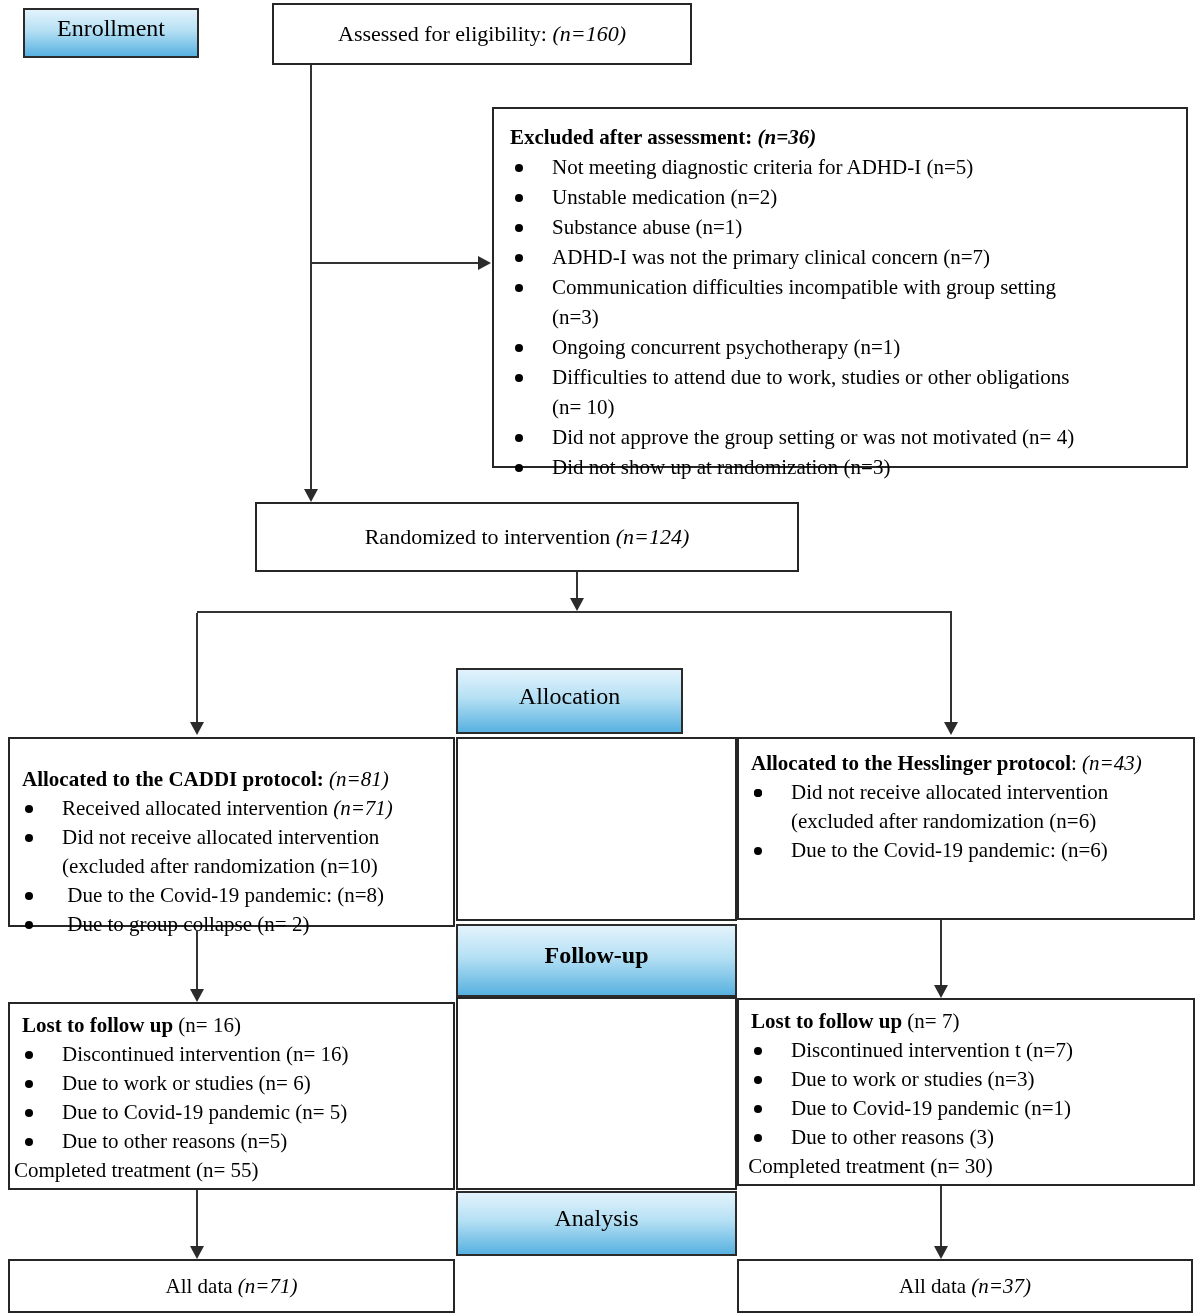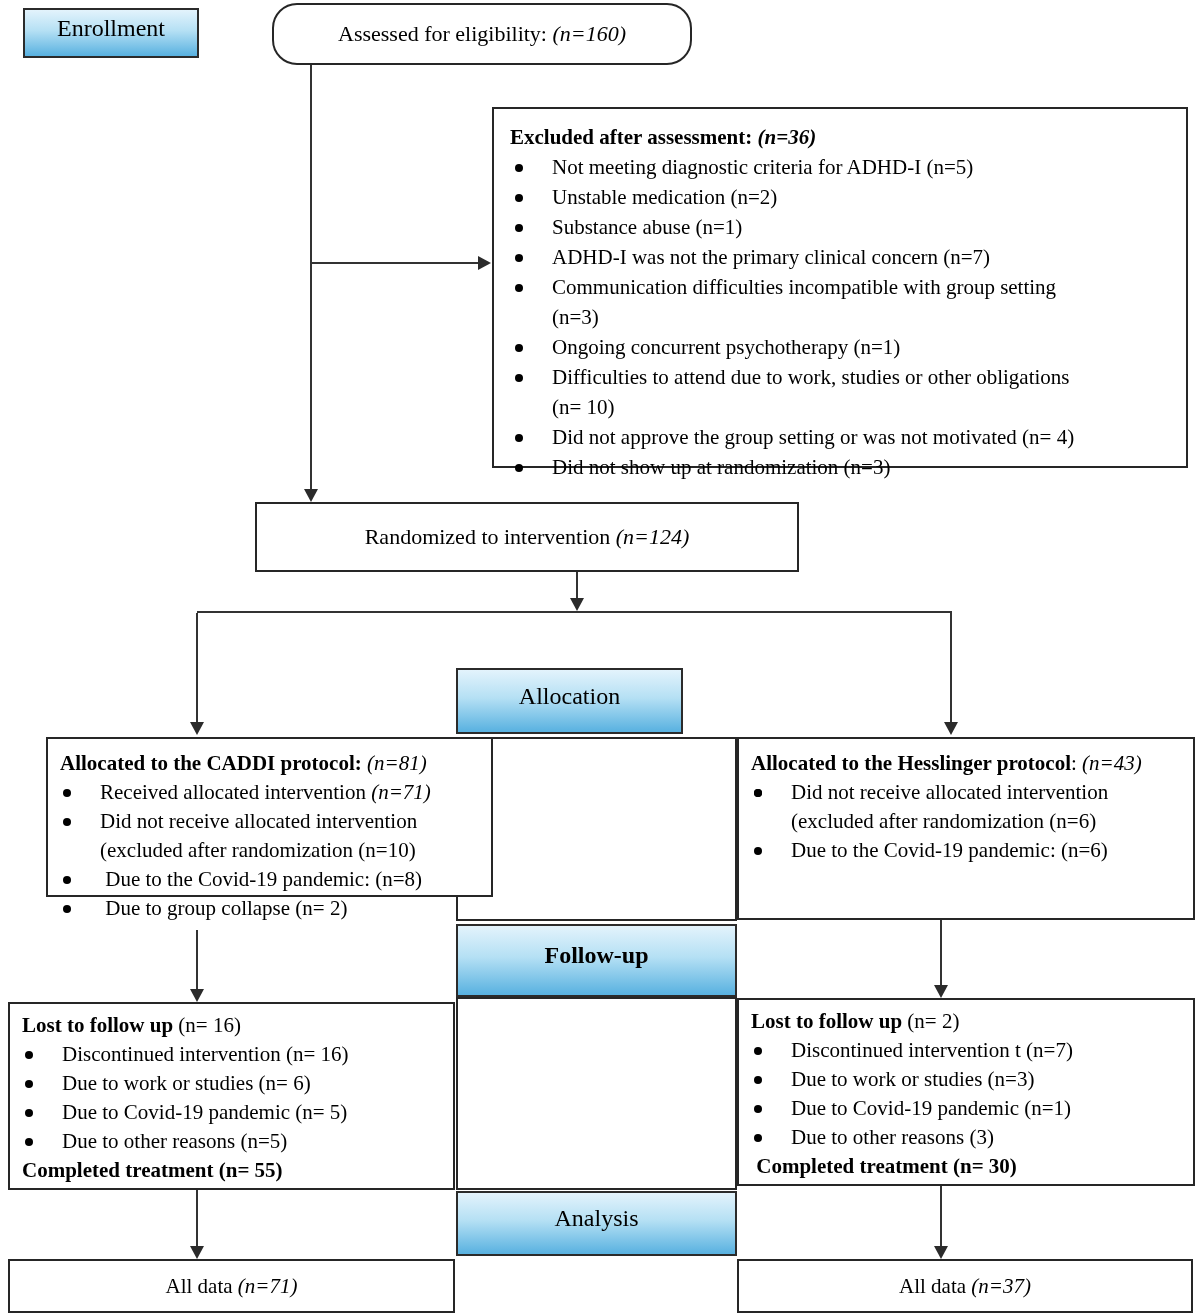--- a/index.html
+++ b/index.html
@@ -18,21 +18,21 @@
   .center-box{display:flex;align-items:center;justify-content:center;font-size:22px;}
   .listbox{font-size:21px;line-height:29px;}
   .listbox .ttl{display:block;padding-left:12px;white-space:nowrap;font-weight:bold;}
   .li{position:relative;padding-left:52px;}
   .li .bt{white-space:pre-line;display:block;}
   .dot{position:absolute;left:15px;top:11px;width:8px;height:8px;border-radius:50%;background:#000;}
   .xl .li{padding-left:58px;}
   .xl .dot{left:21px;top:12px;}
   .xl{line-height:30px;}
   .xl .ttl{padding-left:16px;}
-  .bold-line{font-weight:bold;padding-left:12px;white-space:pre-line;}
+  .bold-line{font-weight:normal;padding-left:4px;white-space:pre-line;}
   .it{font-style:italic;}
   .bit{font-style:italic;font-weight:bold;}
   .vline,.hline{position:absolute;background:#333;}
   .vline{width:2px;}
   .hline{height:2px;}
   .arr-down{position:absolute;width:0;height:0;border-left:7px solid transparent;border-right:7px solid transparent;border-top:13px solid #2b2b2b;}
   .arr-right{position:absolute;width:0;height:0;border-top:7px solid transparent;border-bottom:7px solid transparent;border-left:13px solid #2b2b2b;}
 </style>
 </head>
 <body>
@@ -48,21 +48,21 @@
   <div class="stage" style="left:456px;top:924px;width:281px;height:73px;font-weight:bold;">
     <span>Follow-up</span>
   </div>
   <div class="stage" style="left:456px;top:1191px;width:281px;height:65px;">
     <span>Analysis</span>
   </div>
 
   <div class="box" style="left:456px;top:737px;width:281px;height:184px;"></div>
   <div class="box" style="left:456px;top:997px;width:281px;height:193px;"></div>
 
-  <div class="box center-box" style="left:272px;top:3px;width:420px;height:62px;border-radius:25px;">
+  <div class="box center-box" style="left:272px;top:3px;width:420px;height:62px;">
     <span>
       <span>Assessed for eligibility: </span><span class="it">(n=160)</span>
     </span>
   </div>
 
   <div class="box listbox xl" style="left:492px;top:107px;width:696px;height:361px;padding-top:13px;">
     <span class="ttl">
       <span>Excluded after assessment: </span><span class="bit">(n=36)</span>
     </span>
     <div class="li">
@@ -104,21 +104,21 @@
         <span class="bt">Did not show up at randomization (n=3)</span>
       </div>
   </div>
 
   <div class="box center-box" style="left:255px;top:502px;width:544px;height:70px;">
     <span>
       <span>Randomized to intervention </span><span class="it">(n=124)</span>
     </span>
   </div>
 
-  <div class="box listbox" style="left:8px;top:737px;width:447px;height:160px;padding-top:10px;margin-left:38px;">
+  <div class="box listbox" style="left:8px;top:737px;width:447px;height:190px;padding-top:26px;">
     <span class="ttl">
       <span>Allocated to the CADDI protocol: </span><span class="it" style="font-weight:normal;">(n=81)</span>
     </span>
     <div class="li">
         <span class="dot"></span>
         <span class="bt"><span>Received allocated intervention </span><span class="it">(n=71)</span></span>
       </div>
     <div class="li">
         <span class="dot"></span>
         <span class="bt">Did not receive allocated intervention
@@ -170,21 +170,21 @@
       </div>
     <div class="li">
         <span class="dot"></span>
         <span class="bt">Due to other reasons (n=5)</span>
       </div>
     <div class="bold-line">Completed treatment (n= 55)</div>
   </div>
 
   <div class="box listbox" style="left:737px;top:998px;width:458px;height:188px;padding-top:7px;">
     <span class="ttl">
-      <span>Lost to follow up</span><span style="font-weight:normal;"> (n= 2)</span>
+      <span>Lost to follow up</span><span style="font-weight:normal;"> (n= 7)</span>
     </span>
     <div class="li">
         <span class="dot"></span>
         <span class="bt">Discontinued intervention t (n=7)</span>
       </div>
     <div class="li">
         <span class="dot"></span>
         <span class="bt">Due to work or studies (n=3)</span>
       </div>
     <div class="li">

